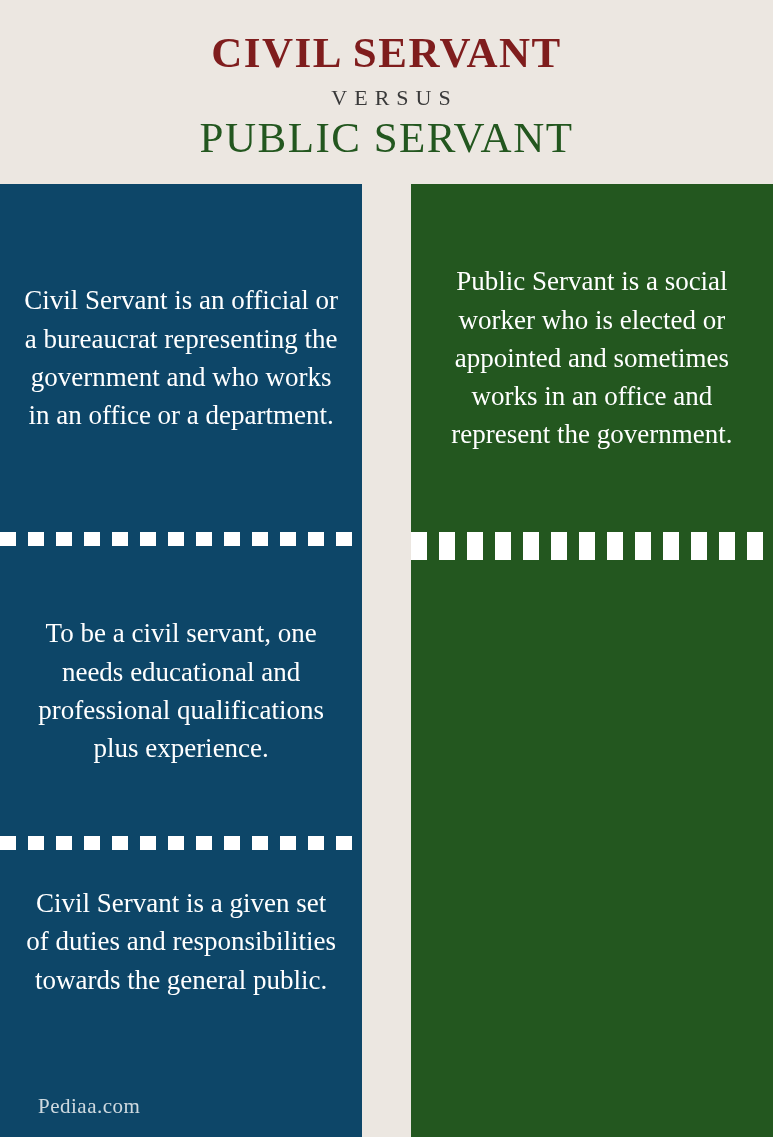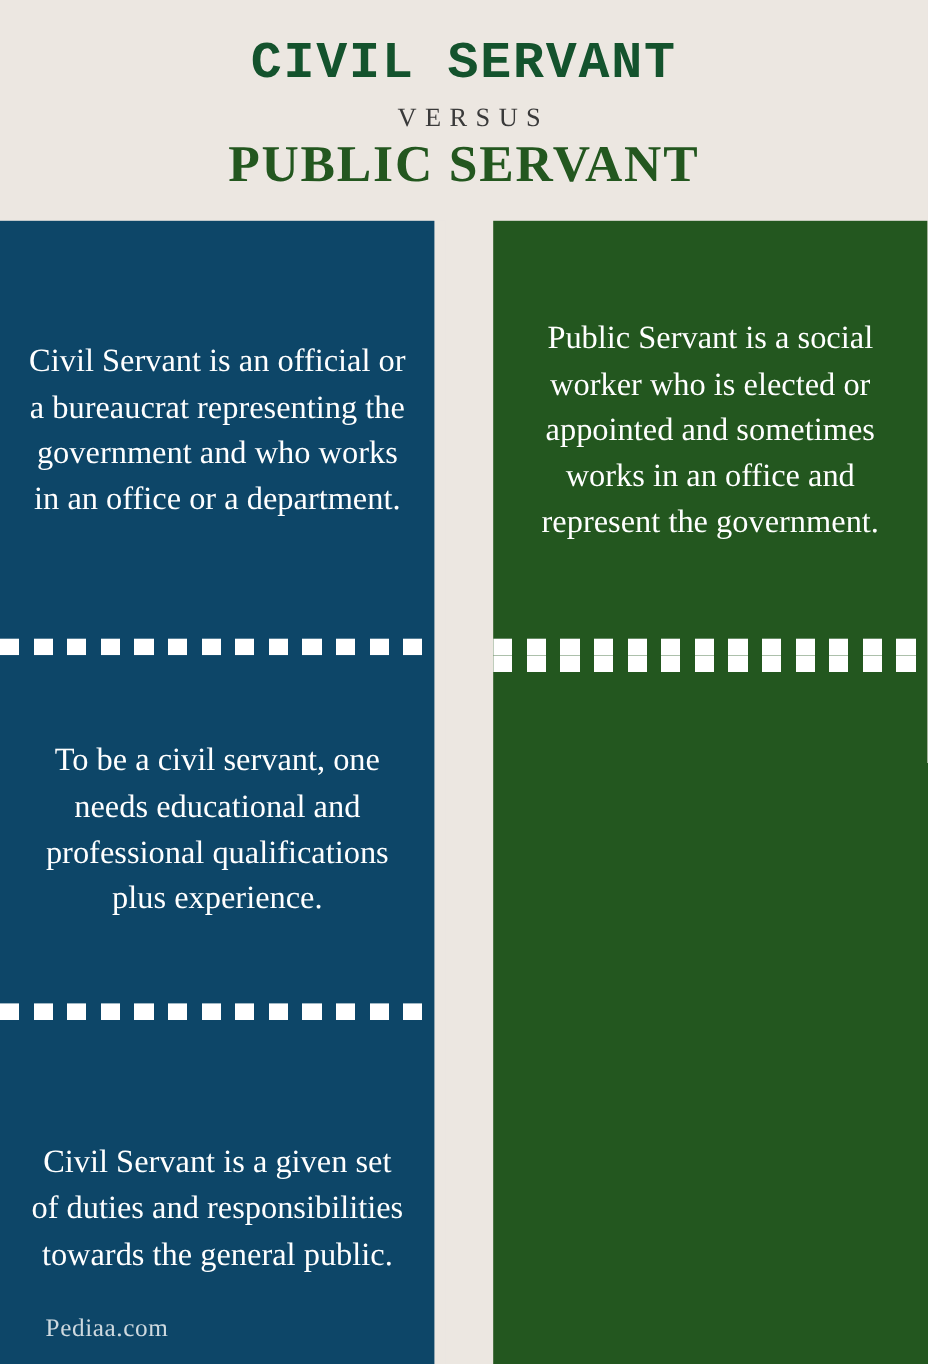--- a/index.html
+++ b/index.html
@@ -28,39 +28,39 @@
     height: 184px;
     background: #ece7e1;
     display: flex;
     flex-direction: column;
     align-items: center;
     justify-content: center;
     padding-top: 6px;
     box-sizing: border-box;
   }
   .title-top {
-    font-family: Liberation Mono, monospace;
+    font-family: Liberation Serif, serif;
     font-weight: bold;
     font-size: 43px;
     letter-spacing: 1.5px;
-    color: #14532d;
+    color: #7f1d1d;
     line-height: 1.05;
     text-align: left;
   }
   .title-versus {
     font-family: "Liberation Serif", serif;
     font-size: 22px;
     letter-spacing: 7px;
     color: #3a3a3a;
     margin: 9px 0 4px 16px;
     text-align: center;
   }
   .title-bottom {
     font-family: "Liberation Serif", serif;
-    font-weight: bold;
+    font-weight: normal;
     font-size: 43px;
     letter-spacing: 1.5px;
     color: #23571f;
     line-height: 1.05;
     text-align: center;
   }
 
   
   .columns {
     flex: 1 1 auto;
@@ -95,21 +95,21 @@
     font-family: "Liberation Serif", serif;
     font-size: 27px;
     line-height: 1.42;
     padding: 8px 24px;
   }
   .cell p {
     margin: 0;
   }
   .cell-1 { height: 348px; }
   .cell-2 { height: 290px; }
-  .cell-3 { flex: 1 1 auto; align-items: center; padding-top: 34px; }
+  .cell-3 { flex: 1 1 auto; align-items: flex-start; padding-top: 34px; }
 
   
   .dash-sep {
     height: 14px;
     position: relative;
     overflow: hidden;
     background: transparent;
   }
   .dash-sep .dashes {
     position: absolute;

